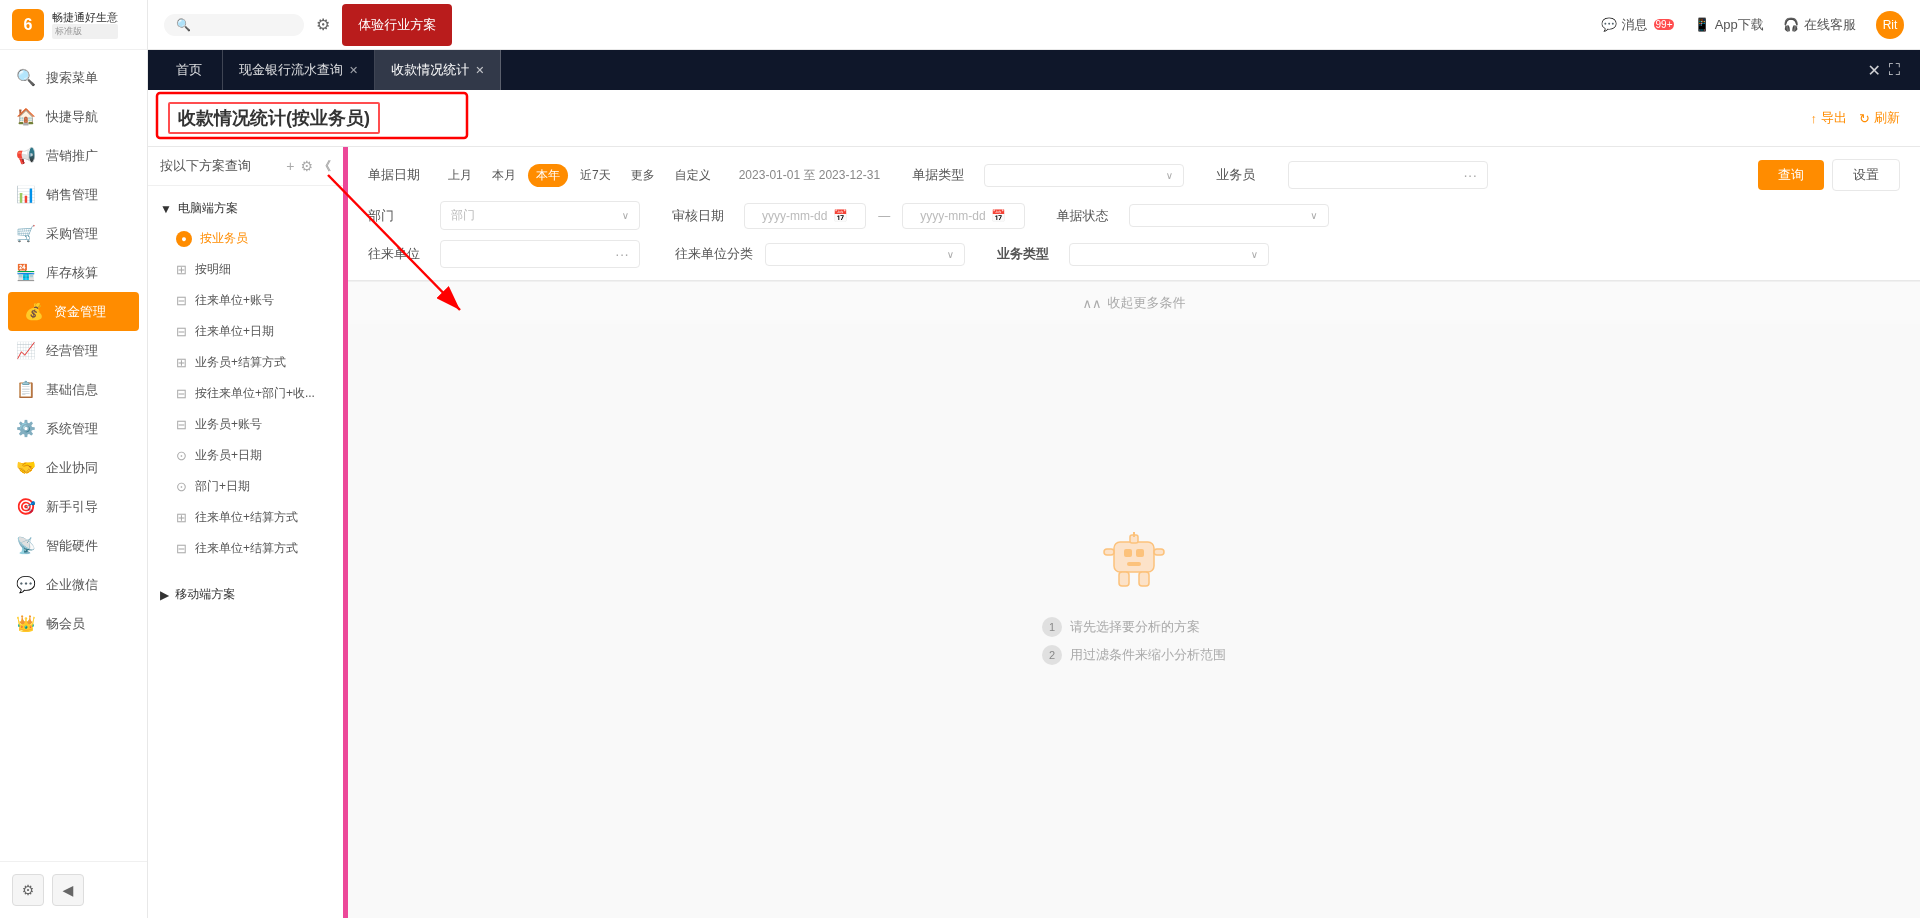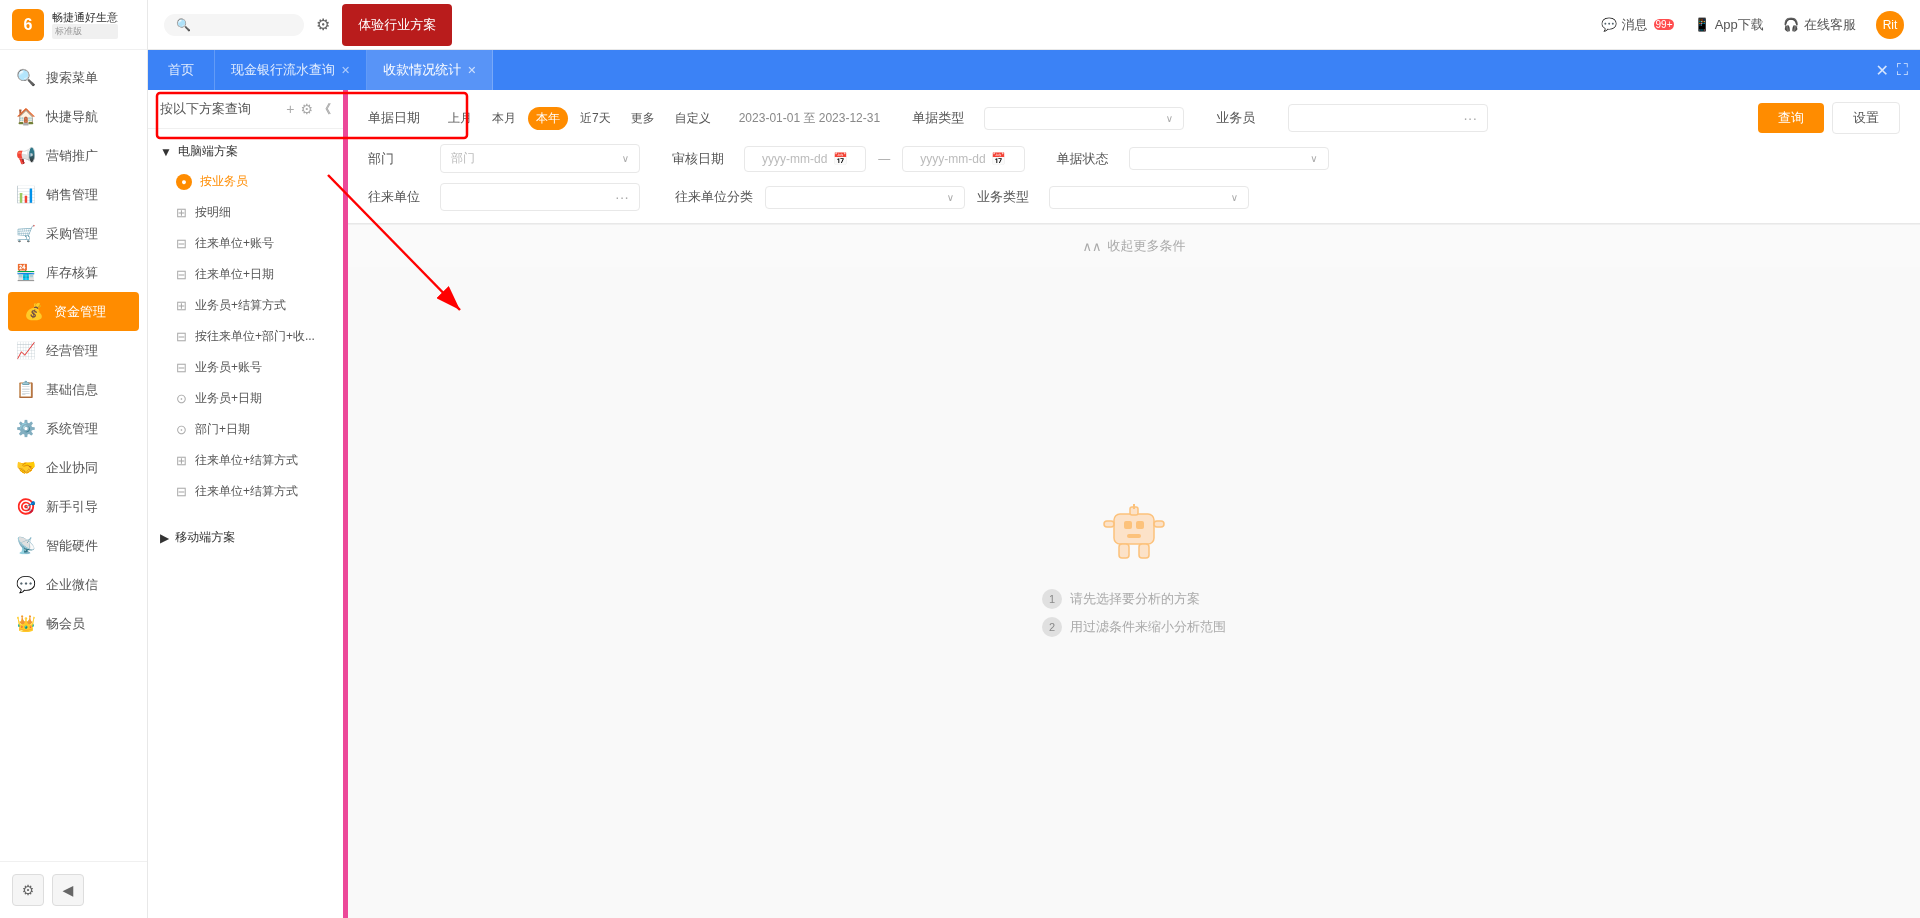--- a/index.html
+++ b/index.html
@@ -132,24 +132,24 @@
       border-radius: 50%;
       background: #ff8c00;
       display: flex; align-items: center; justify-content: center;
       color: white;
       font-size: 12px;
     }
 
     
     .tabbar {
       height: 40px;
-      background: #3b82f6;
-      display: flex;
-      align-items: center;
-      padding: 0 0;
+      background: #0f172a;
+      display: flex;
+      align-items: center;
+      padding: 0 8px;
       flex-shrink: 0;
     }
     .tab-item {
       height: 40px;
       display: flex;
       align-items: center;
       padding: 0 16px;
       font-size: 13px;
       color: rgba(255,255,255,0.85);
       cursor: pointer;
@@ -560,20 +560,33 @@
       <span class="tab-close">✕</span>
     </div>
     <div class="tabbar-actions">
       <span class="tabbar-action-btn">✕</span>
       <span class="tabbar-action-btn">⛶</span>
     </div>
   </div>
 
   <div class="content">
 
+    <div class="page-header">
+      <div class="page-title">收款情况统计(按业务员)</div>
+      <div class="page-actions">
+        <div class="action-btn">
+          <span>↑</span>
+          <span>导出</span>
+        </div>
+        <div class="action-btn">
+          <span>↻</span>
+          <span>刷新</span>
+        </div>
+      </div>
+    </div>
 
     <div class="body-wrap">
 
       <div class="left-panel">
         <div class="left-panel-header">
           <span class="left-panel-header-text">按以下方案查询</span>
           <div class="left-panel-header-icons">
             <span>+</span>
             <span>⚙</span>
             <span style="font-size:12px;font-weight:bold;">《</span>
@@ -704,21 +717,21 @@
               <span></span>
               <span class="more-dots">···</span>
             </div>
 
             <span class="filter-label" style="margin-left:23px;">往来单位分类</span>
             <div class="filter-select" style="min-width:200px;">
               <span></span>
               <span class="chevron-icon">∨</span>
             </div>
 
-            <span class="filter-label" style="">业务类型</span>
+            <span class="filter-label" style="margin-left:20px;font-weight:bold;">业务类型</span>
             <div class="filter-select" style="min-width:200px;">
               <span></span>
               <span class="chevron-icon">∨</span>
             </div>
           </div>
         </div>
 
         <div class="collapse-more">
           <span>∧∧</span>
           <span>收起更多条件</span>

